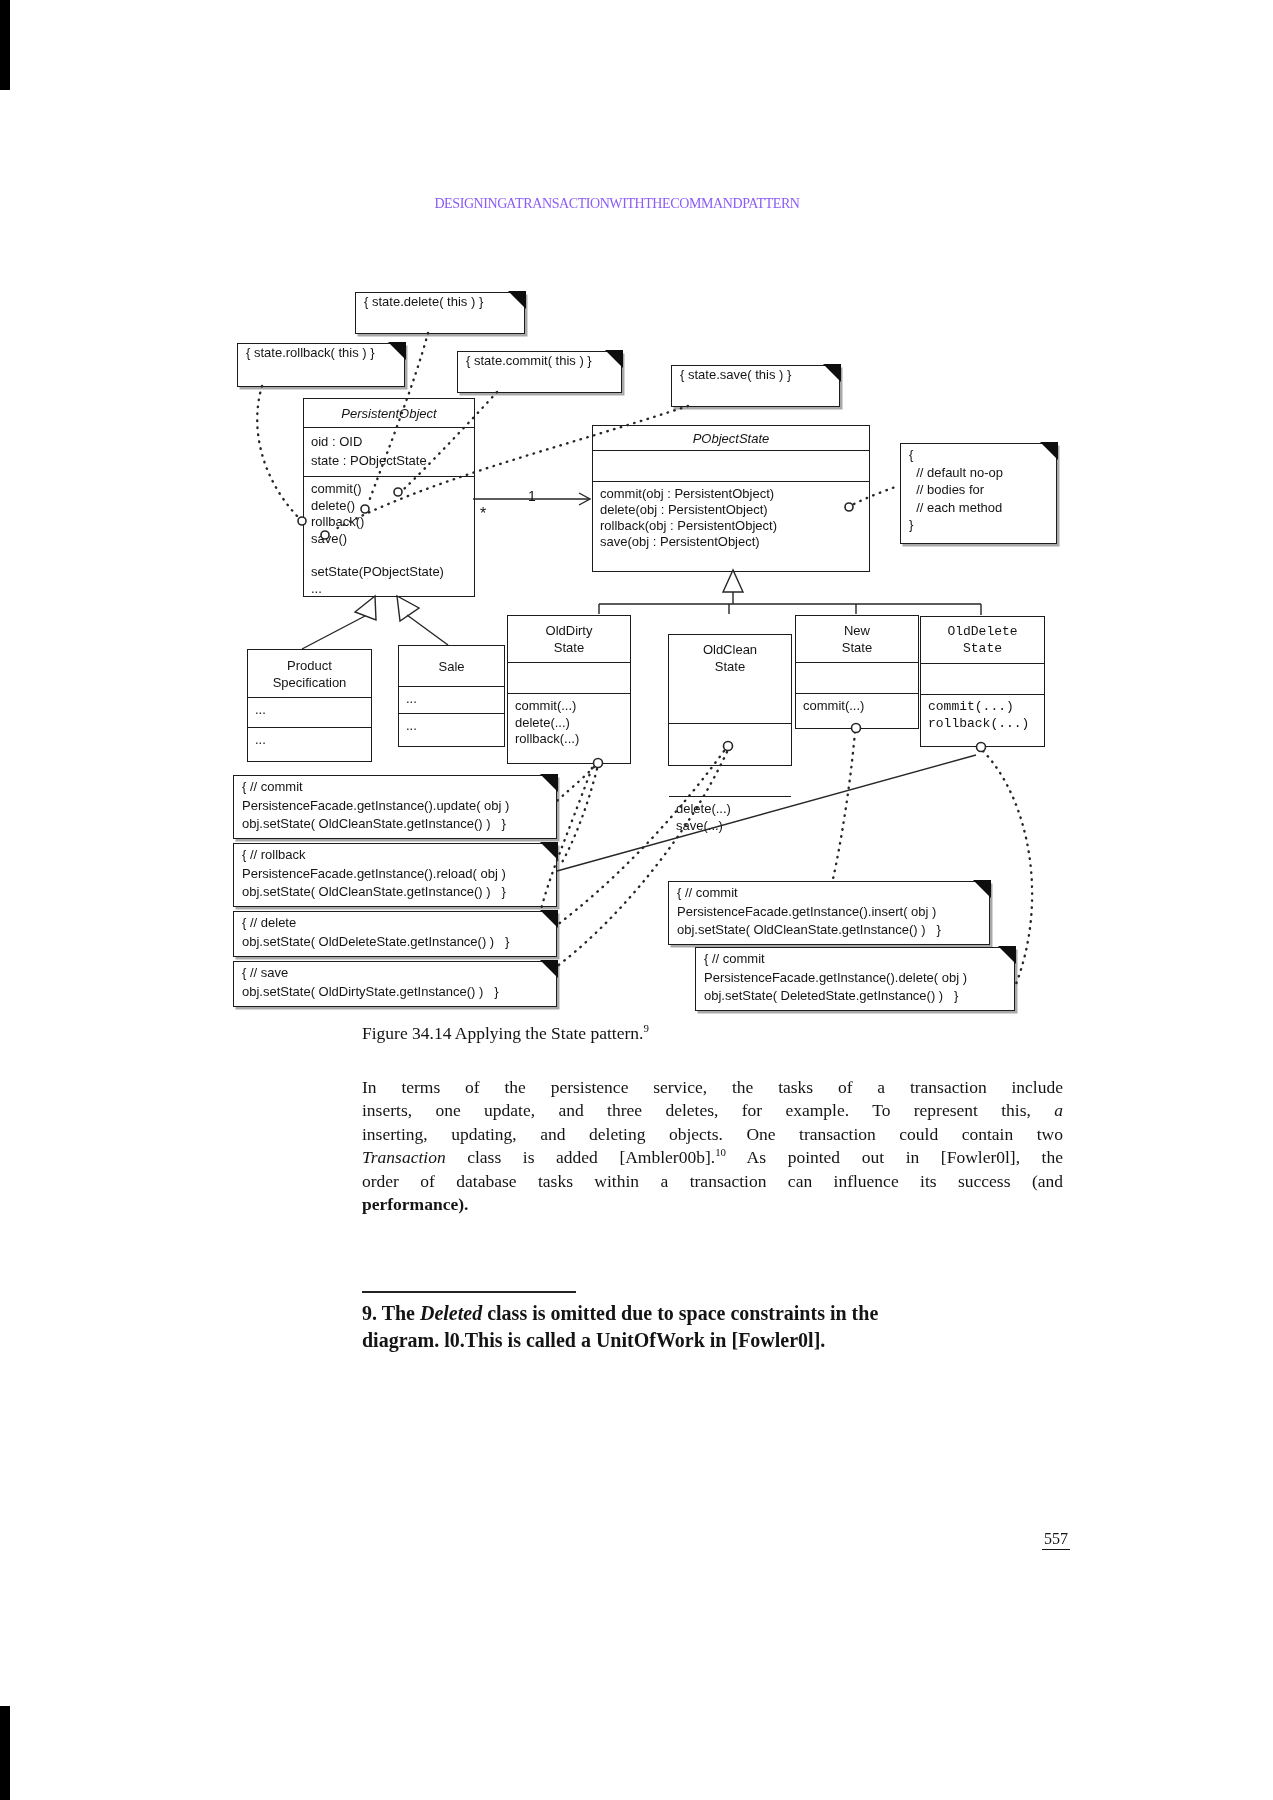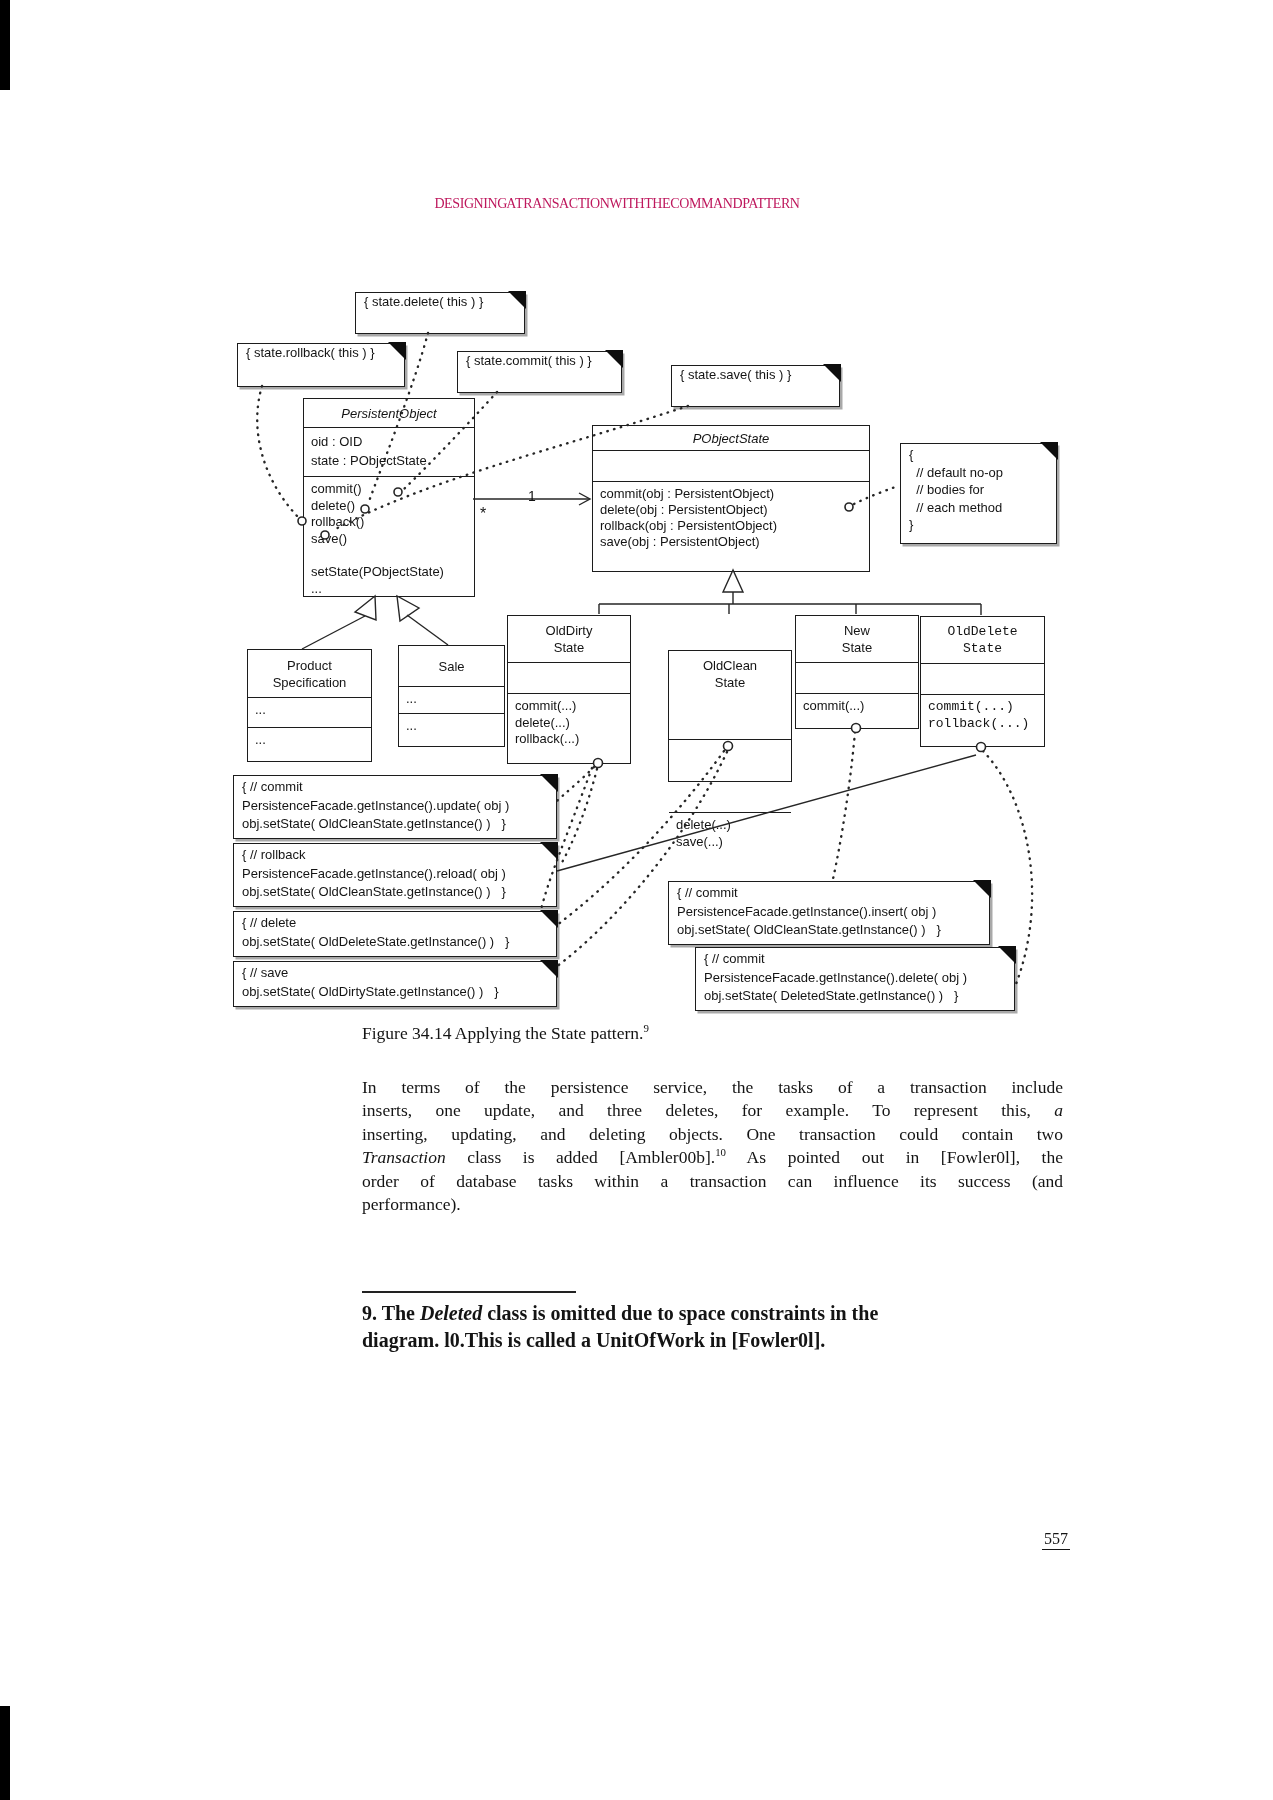--- a/index.html
+++ b/index.html
@@ -4,21 +4,21 @@
 <style>
   html,body{margin:0;padding:0;background:#fff;}
   .page{position:relative;width:1273px;height:1800px;background:#fff;overflow:hidden;
         font-family:"Liberation Sans",sans-serif;color:#141414;}
   .it{font-style:italic;}
   sup{font-size:0.62em;line-height:0;}
   
   .scan{position:absolute;background:#000;}
   
   .runhead{position:absolute;left:287px;top:196px;width:660px;text-align:center;
-           font-family:"Liberation Serif",serif;font-size:14px;letter-spacing:-0.4px;word-spacing:-3px;color:#be185d;}
+           font-family:"Liberation Serif",serif;font-size:14px;letter-spacing:-0.4px;word-spacing:-3px;color:#8b5cf6;}
   
   .note{position:absolute;background:#fff;border:1.6px solid #1c1c1c;box-shadow:2.5px 2.5px 0 #a9a9a9;
         font-size:13px;color:#141414;z-index:3;}
   .note .fold{position:absolute;top:-1.6px;right:-1.6px;width:0;height:0;
         border-top:18px solid #0e0e0e;border-left:18px solid transparent;}
   .note-line{white-space:pre;line-height:18.6px;padding:0 8px;}
   .note.single{display:flex;align-items:flex-start;}
   .note.multi{padding-top:2px;}
   
   .uml-class{position:absolute;background:#fff;border:1.8px solid #1c1c1c;display:flex;flex-direction:column;
@@ -34,21 +34,21 @@
   .dotted{fill:none;stroke:#262626;stroke-width:2.4;stroke-dasharray:0.5 6.5;stroke-linecap:round;}
   .solidln{fill:none;stroke:#262626;stroke-width:1.4;}
   .tri{fill:#fff;stroke:#262626;stroke-width:1.4;}
   .circ{fill:#fff;stroke:#262626;stroke-width:1.6;}
   .mult{position:absolute;font-size:14px;z-index:5;}
   
   .caption{position:absolute;left:362px;top:1023px;font-family:"Liberation Serif",serif;font-size:17.5px;}
   .bodytext{position:absolute;left:362px;top:1076px;width:701px;font-family:"Liberation Serif",serif;
         font-size:17.5px;line-height:23.4px;}
   .bl{text-align:justify;text-align-last:justify;}
-  .bl.last{text-align-last:auto;}
+  .bl.last{text-align-last:auto;font-weight:bold;}
   .fnrule{position:absolute;left:362px;top:1291px;width:214px;border-top:2px solid #222;}
   .fntext{position:absolute;left:362px;top:1300px;width:640px;font-family:"Liberation Serif",serif;
         font-size:20px;line-height:27px;font-weight:bold;}
   .pagenum{position:absolute;left:1042px;top:1530px;font-family:"Liberation Serif",serif;font-size:16px;
         border-bottom:1.5px solid #141414;padding:0 2px 1px 2px;}
 </style>
 </head>
 <body>
 
 <div class="page">
@@ -91,21 +91,21 @@
         <span>State</span>
       </div>
     <div class="uml-comp" style="height:31px;"></div>
     <div class="uml-comp grow">
       <div class="uml-line">commit(...)</div>
       <div class="uml-line">delete(...)</div>
       <div class="uml-line">rollback(...)</div>
     </div>
   </div>
 
-  <div class="uml-class" style="left:668px;top:650px;width:122px;height:130px;gap:42px;">
+  <div class="uml-class" style="left:668px;top:634px;width:122px;height:130px;gap:42px;">
     <div class="uml-title" style="height:46px;">
         <span>OldClean</span>
         <span>State</span>
       </div>
     <div class="uml-comp" style="height:31px;"></div>
     <div class="uml-comp grow">
       <div class="uml-line">delete(...)</div>
       <div class="uml-line">save(...)</div>
     </div>
   </div>

